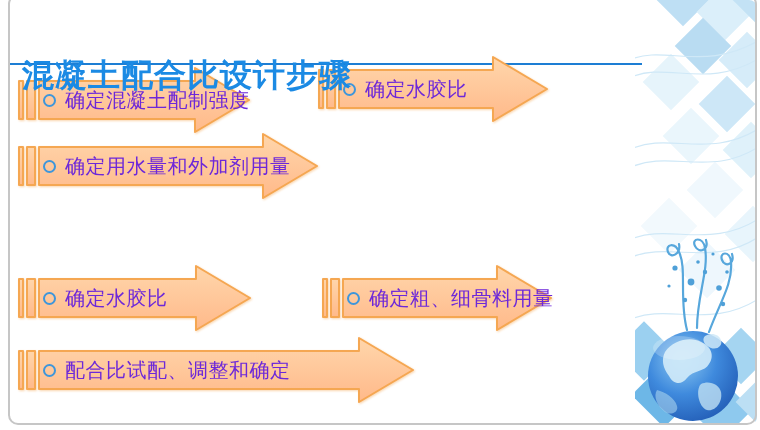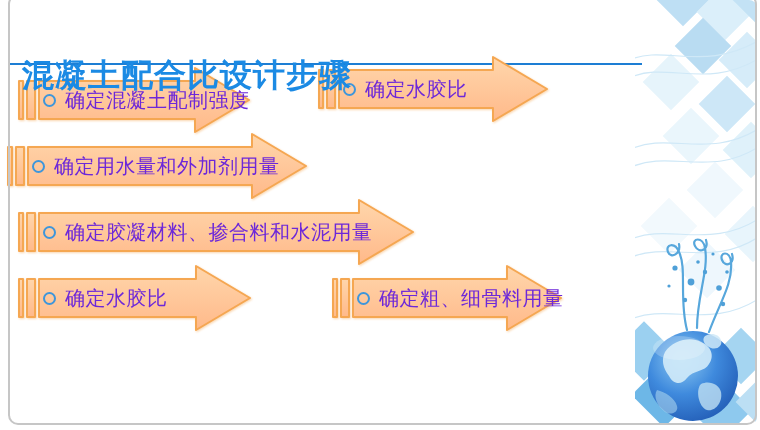--- a/index.html
+++ b/index.html
@@ -37,24 +37,24 @@
     font-size:20px;color:#6d28d9;white-space:nowrap;letter-spacing:.5px;
   }
   .bullet{
     flex:0 0 auto;width:9px;height:9px;border:2px solid #3e96db;
     border-radius:50%;background:transparent;
   }
   .defs-holder{position:absolute;width:0;height:0;overflow:hidden;}
   
   #arrow-0{left:18px;top:67px;width:233px;}
   #arrow-1{left:318px;top:56px;width:231px;}
-  #arrow-2{left:7px;top:133px;width:301px;}
+  #arrow-2{left:18px;top:133px;width:301px;}
   #arrow-3{left:18px;top:199px;width:397px;}
   #arrow-4{left:18px;top:265px;width:234px;}
-  #arrow-5{left:332px;top:265px;width:231px;text-align:center;}
+  #arrow-5{left:322px;top:265px;width:231px;text-align:center;}
   #arrow-6{left:18px;top:337px;width:397px;}
 </style>
 </head>
 <body>
 
 <div class="stage">
 
   <svg class="defs-holder" aria-hidden="true">
     <defs>
       <linearGradient id="agrad" x1="0" y1="0" x2="0" y2="1">
@@ -169,31 +169,20 @@
         <path d="M1 14 H5 V52 H1 Z" fill="url(#agrad)" stroke="#f5a752" stroke-width="2" stroke-linejoin="round"></path>
         <path d="M9 14 H17 V52 H9 Z" fill="url(#agrad)" stroke="#f5a752" stroke-width="2" stroke-linejoin="round"></path>
         <path d="M21 14 L245 14 L245 1 L299 33 L245 65 L245 52 L21 52 Z" fill="url(#agrad)" stroke="#f5a752" stroke-width="2" stroke-linejoin="round"></path>
       </svg>
     <div class="arrow-label">
       <span class="bullet"></span>
       <span>确定用水量和外加剂用量</span>
     </div>
   </div>
 
-  <div class="step-arrow" id="arrow-3">
-    <svg class="arrow-shape" viewBox="0 0 397 66" preserveAspectRatio="none">
-        <path d="M1 14 H5 V52 H1 Z" fill="url(#agrad)" stroke="#f5a752" stroke-width="2" stroke-linejoin="round"></path>
-        <path d="M9 14 H17 V52 H9 Z" fill="url(#agrad)" stroke="#f5a752" stroke-width="2" stroke-linejoin="round"></path>
-        <path d="M21 14 L341 14 L341 1 L395 33 L341 65 L341 52 L21 52 Z" fill="url(#agrad)" stroke="#f5a752" stroke-width="2" stroke-linejoin="round"></path>
-      </svg>
-    <div class="arrow-label">
-      <span class="bullet"></span>
-      <span>确定胶凝材料、掺合料和水泥用量</span>
-    </div>
-  </div>
 
   <div class="step-arrow" id="arrow-4">
     <svg class="arrow-shape" viewBox="0 0 234 66" preserveAspectRatio="none">
         <path d="M1 14 H5 V52 H1 Z" fill="url(#agrad)" stroke="#f5a752" stroke-width="2" stroke-linejoin="round"></path>
         <path d="M9 14 H17 V52 H9 Z" fill="url(#agrad)" stroke="#f5a752" stroke-width="2" stroke-linejoin="round"></path>
         <path d="M21 14 L178 14 L178 1 L232 33 L178 65 L178 52 L21 52 Z" fill="url(#agrad)" stroke="#f5a752" stroke-width="2" stroke-linejoin="round"></path>
       </svg>
     <div class="arrow-label">
       <span class="bullet"></span>
       <span>确定水胶比</span>
@@ -205,14 +194,25 @@
         <path d="M1 14 H5 V52 H1 Z" fill="url(#agrad)" stroke="#f5a752" stroke-width="2" stroke-linejoin="round"></path>
         <path d="M9 14 H17 V52 H9 Z" fill="url(#agrad)" stroke="#f5a752" stroke-width="2" stroke-linejoin="round"></path>
         <path d="M21 14 L175 14 L175 1 L229 33 L175 65 L175 52 L21 52 Z" fill="url(#agrad)" stroke="#f5a752" stroke-width="2" stroke-linejoin="round"></path>
       </svg>
     <div class="arrow-label">
       <span class="bullet"></span>
       <span>确定粗、细骨料用量</span>
     </div>
   </div>
 
+  <div class="step-arrow" id="arrow-6">
+    <svg class="arrow-shape" viewBox="0 0 397 66" preserveAspectRatio="none">
+        <path d="M1 14 H5 V52 H1 Z" fill="url(#agrad)" stroke="#f5a752" stroke-width="2" stroke-linejoin="round"></path>
+        <path d="M9 14 H17 V52 H9 Z" fill="url(#agrad)" stroke="#f5a752" stroke-width="2" stroke-linejoin="round"></path>
+        <path d="M21 14 L341 14 L341 1 L395 33 L341 65 L341 52 L21 52 Z" fill="url(#agrad)" stroke="#f5a752" stroke-width="2" stroke-linejoin="round"></path>
+      </svg>
+    <div class="arrow-label">
+      <span class="bullet"></span>
+      <span>配合比试配、调整和确定</span>
+    </div>
+  </div>
 
 </div>
 
 </body></html>

